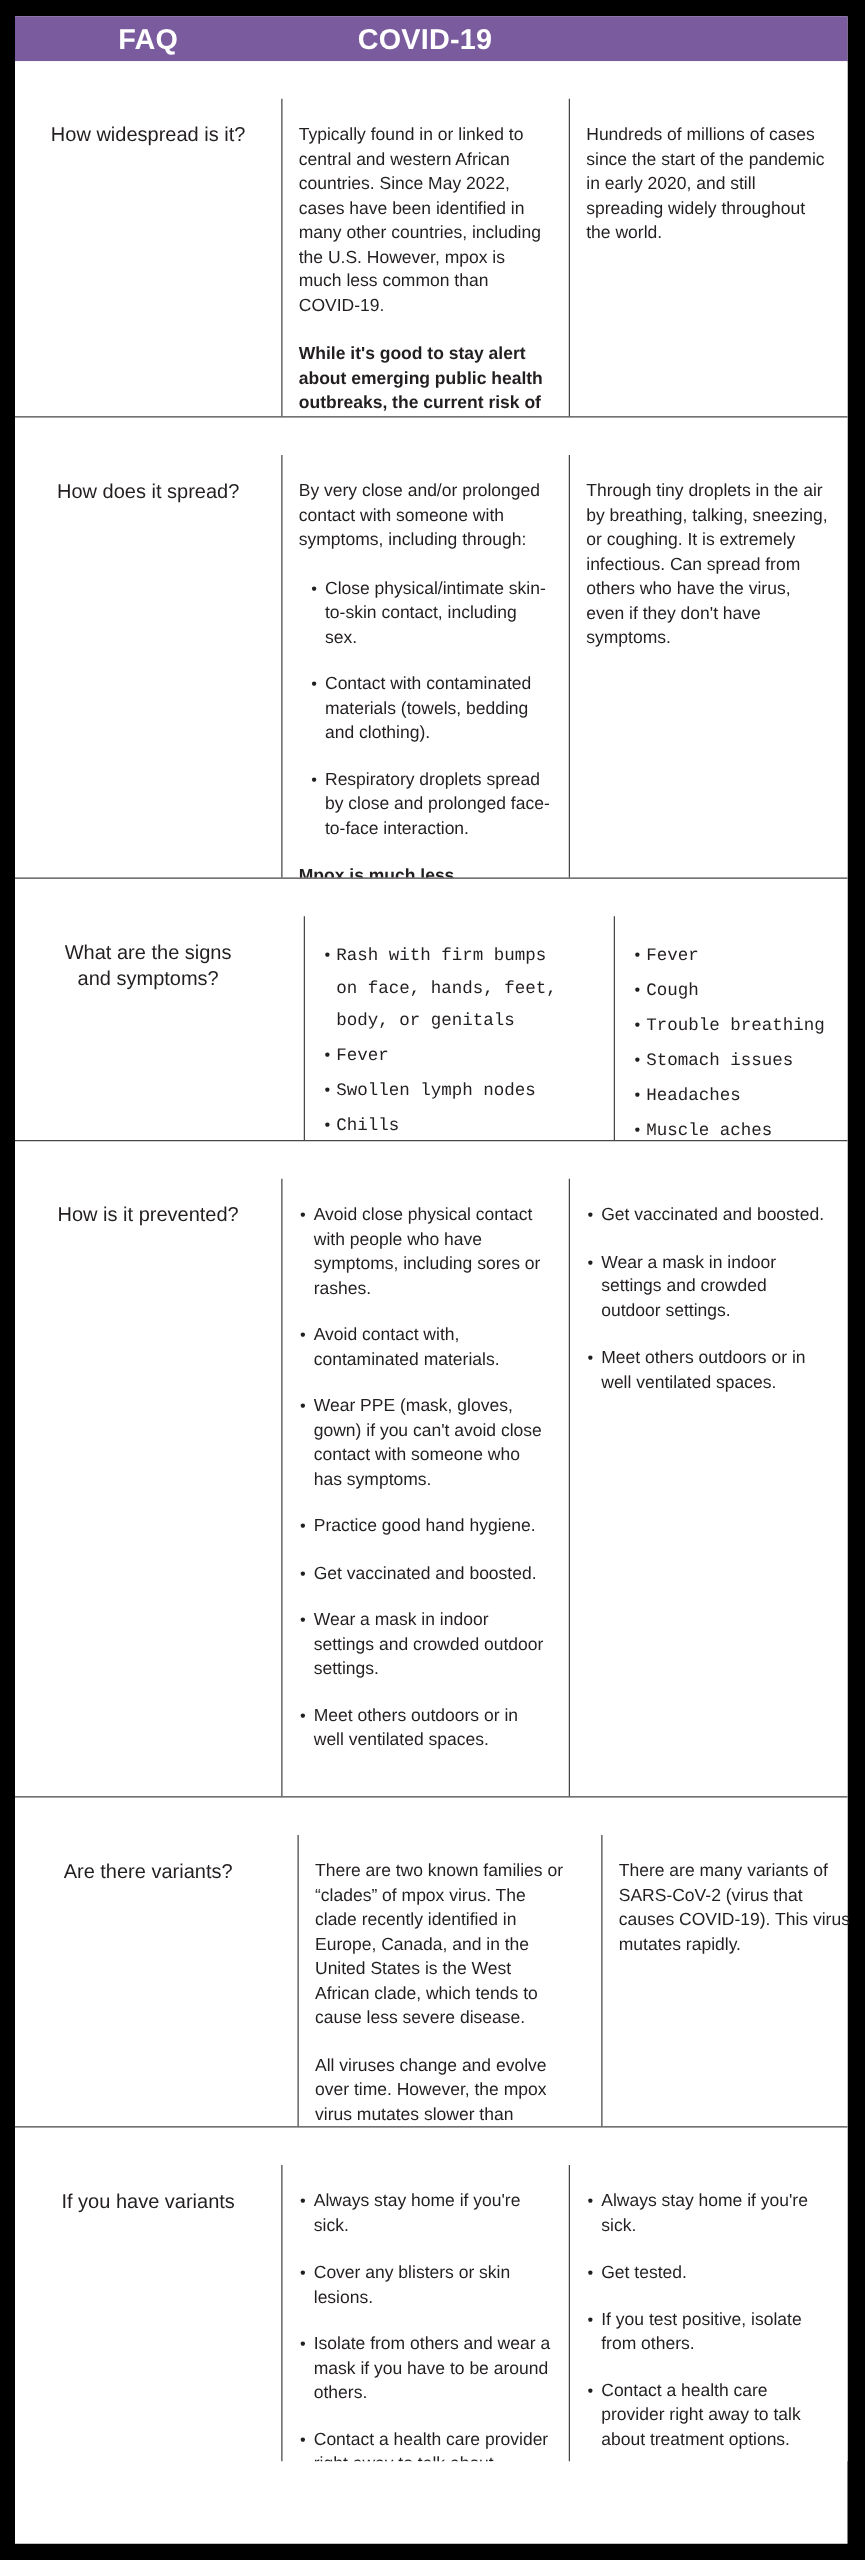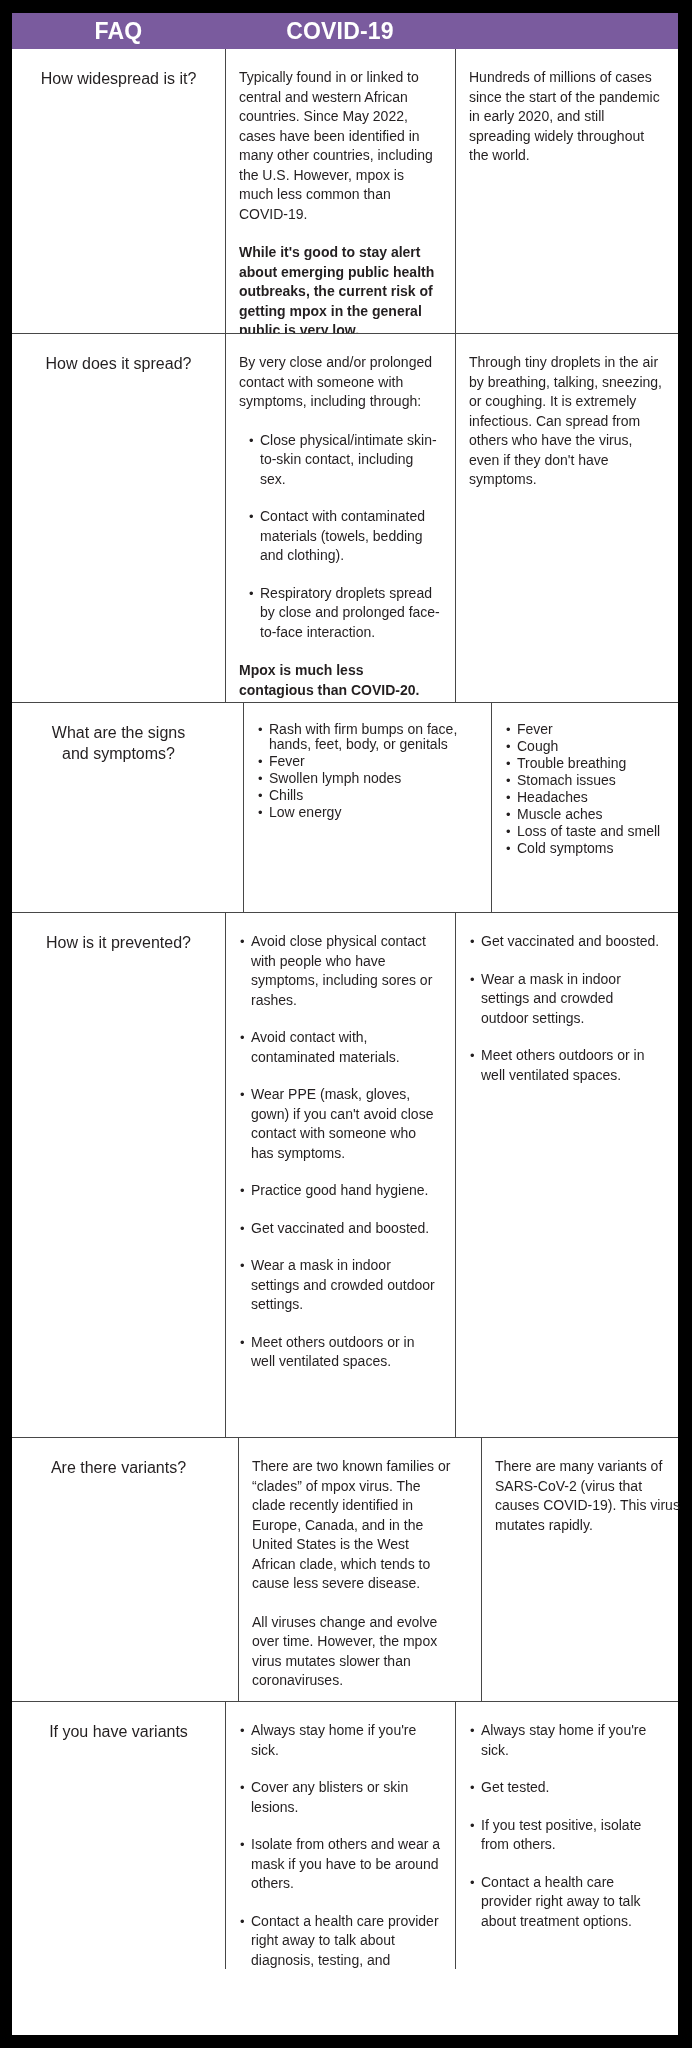--- a/index.html
+++ b/index.html
@@ -31,21 +31,21 @@
     display:flex;align-items:center;justify-content:center;
     color:var(--header-text);font-size:23px;font-weight:700;
     letter-spacing:0.2px;
   }
   .body-rows{width:100%;}
   .row{
     display:grid;grid-template-columns:213px 230px 223px;
     background:var(--cell-bg);
   }
   .row + .row{border-top:1px solid var(--grid-line);}
-  .cell{overflow:hidden;}
+  .cell{overflow:hidden;margin-top:30px;}
   .qcell{
     padding:19px 26px 10px 26px;
     text-align:center;
     font-size:16px;line-height:21px;
   }
   .acell{
     border-left:1px solid var(--grid-line);
     padding:19px 14px 10px 13px;
     font-size:14px;line-height:19.5px;
   }
@@ -54,21 +54,21 @@
   .para{padding:0;}
   .para.bold{font-weight:700;}
   ul.bullets{list-style:none;padding:0;}
   ul.bullets li{position:relative;padding-left:12px;}
   ul.bullets li::before{
     content:"\2022";position:absolute;left:1px;top:0;
     font-size:13px;
   }
   ul.bullets.spaced li{margin-bottom:18px;}
   ul.bullets.spaced li:last-child{margin-bottom:0;}
-  ul.bullets.tight li{line-height:15px;margin-bottom:2px;}
+  ul.bullets.tight li{line-height:26px;margin-bottom:2px;font-family:Liberation Mono, monospace;}
   ul.bullets.tight li:last-child{margin-bottom:0;}
   ul.bullets.indented{margin-left:9px;}
 </style>
 </head>
 <body>
 
 <div class="canvas">
   <div class="table-frame">
 
     <div class="header-row">

